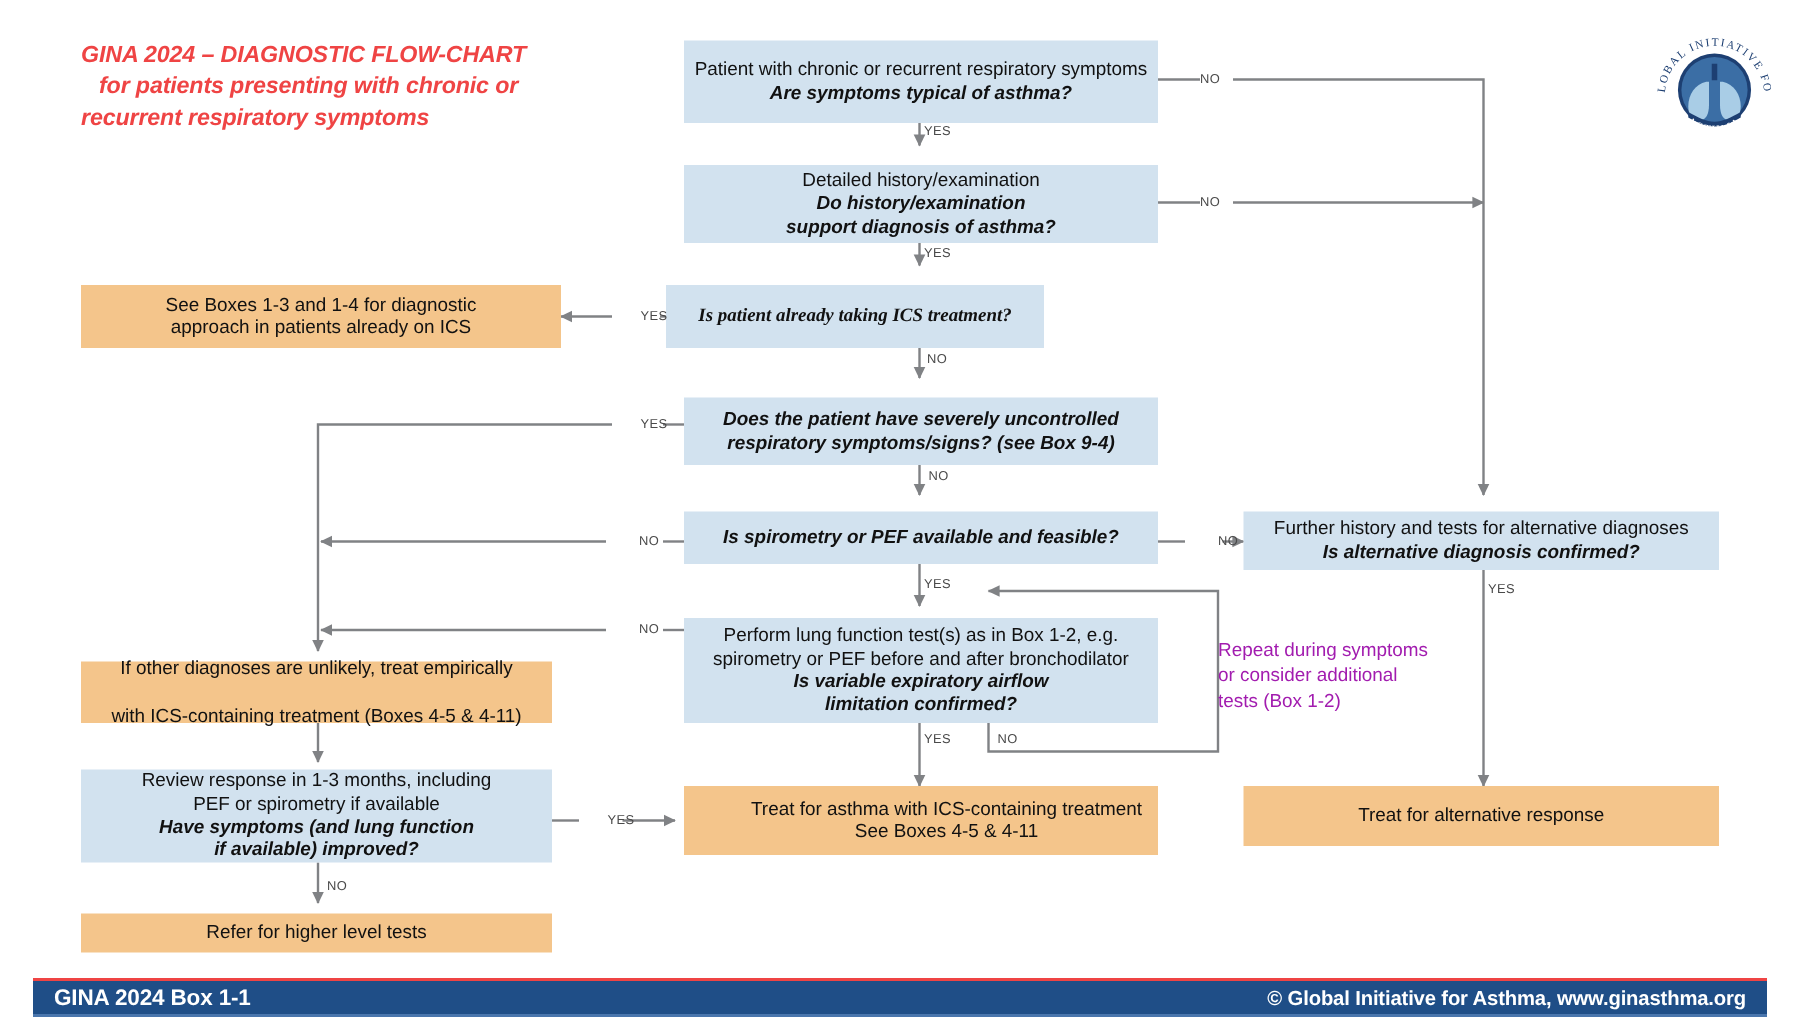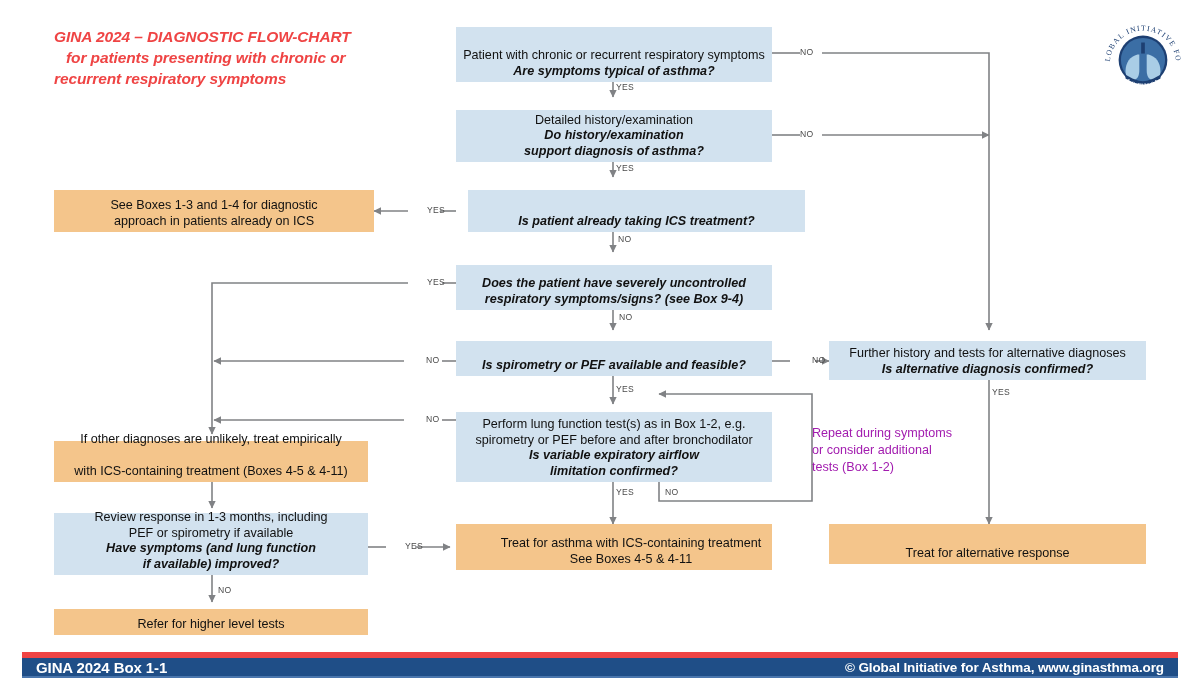--- a/index.html
+++ b/index.html
@@ -36,21 +36,21 @@
   .title .l2 { display: block; margin-left: 12px; }
   .title .l3 { display: block; }
 
   
   .box {
     position: absolute;
     box-sizing: border-box;
     display: flex;
     flex-direction: column;
     align-items: center;
-    justify-content: flex-end;
+    justify-content: center;
     text-align: center;
     color: #111111;
     font-size: 12.6px;
     line-height: 1.23;
     padding: 3px 6px;
   }
   .box.blue  { background: #d2e2ef; }
   .box.orange{ background: #f4c58b; }
   .box .plain { font-weight: normal; display: block; }
   .box .q {
@@ -98,21 +98,21 @@
   }
 
   
   .footer {
     position: absolute;
     left: 22px;
     top: 652px;
     width: 1156px;
     height: 26px;
     background: #1f4e87;
-    border-top: 6px solid #ef4444;
+    border-top: 2px solid #ef4444;
     border-bottom: 2px solid #4a76ad;
     display: flex;
     align-items: center;
     justify-content: space-between;
     padding: 0 14px;
     box-sizing: border-box;
   }
   .footer .left {
     color: #ffffff;
     font-size: 15px;
@@ -196,21 +196,21 @@
     <span class="plain">Patient with chronic or recurrent respiratory symptoms</span>
     <span class="q">Are symptoms typical of asthma?</span>
   </div>
 
   <div class="box blue" style="left:456px; top:110px; width:316px; height:52px;">
     <span class="plain">Detailed history/examination</span>
     <span class="q">Do history/examination</span>
     <span class="q">support diagnosis of asthma?</span>
   </div>
 
-  <div class="box blue" style="left:468px; top:190px; width:337px; height:42px;">
+  <div class="box blue" style="left:444px; top:190px; width:252px; height:42px;font-family:Liberation Serif, serif;">
     <span class="q">Is patient already taking ICS treatment?</span>
   </div>
 
   <div class="box blue" style="left:456px; top:265px; width:316px; height:45px;">
     <span class="q">Does the patient have severely uncontrolled</span>
     <span class="q">respiratory symptoms/signs? (see Box 9-4)</span>
   </div>
 
   <div class="box blue" style="left:456px; top:341px; width:316px; height:35px;">
     <span class="q">Is spirometry or PEF available and feasible?</span>

